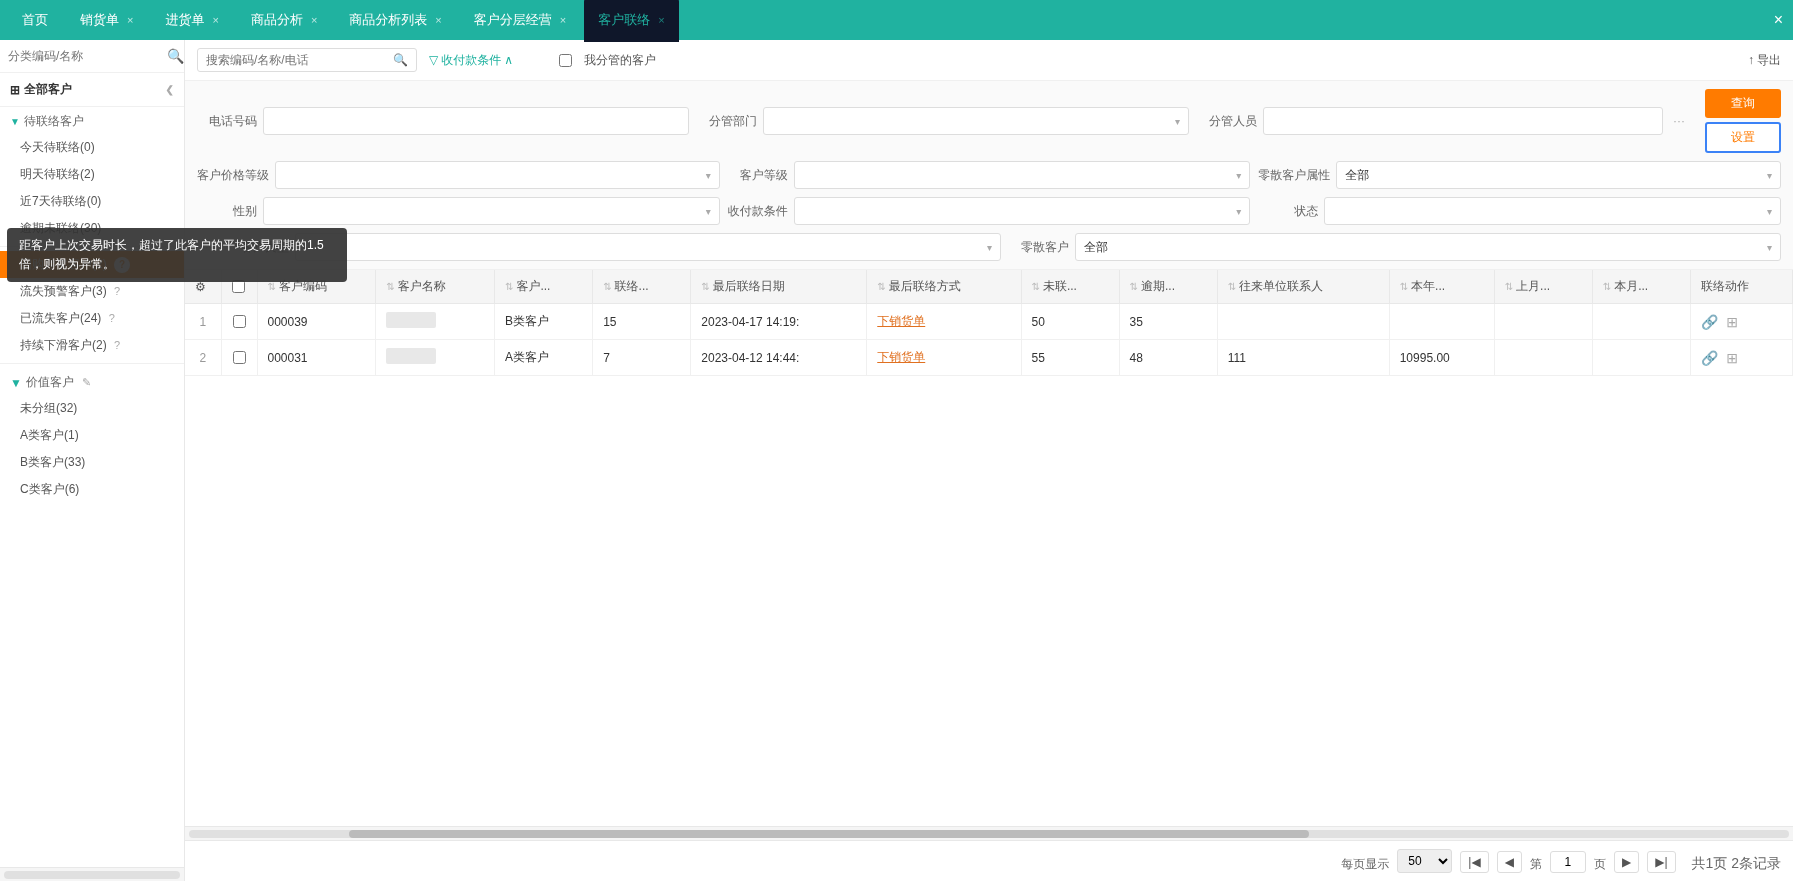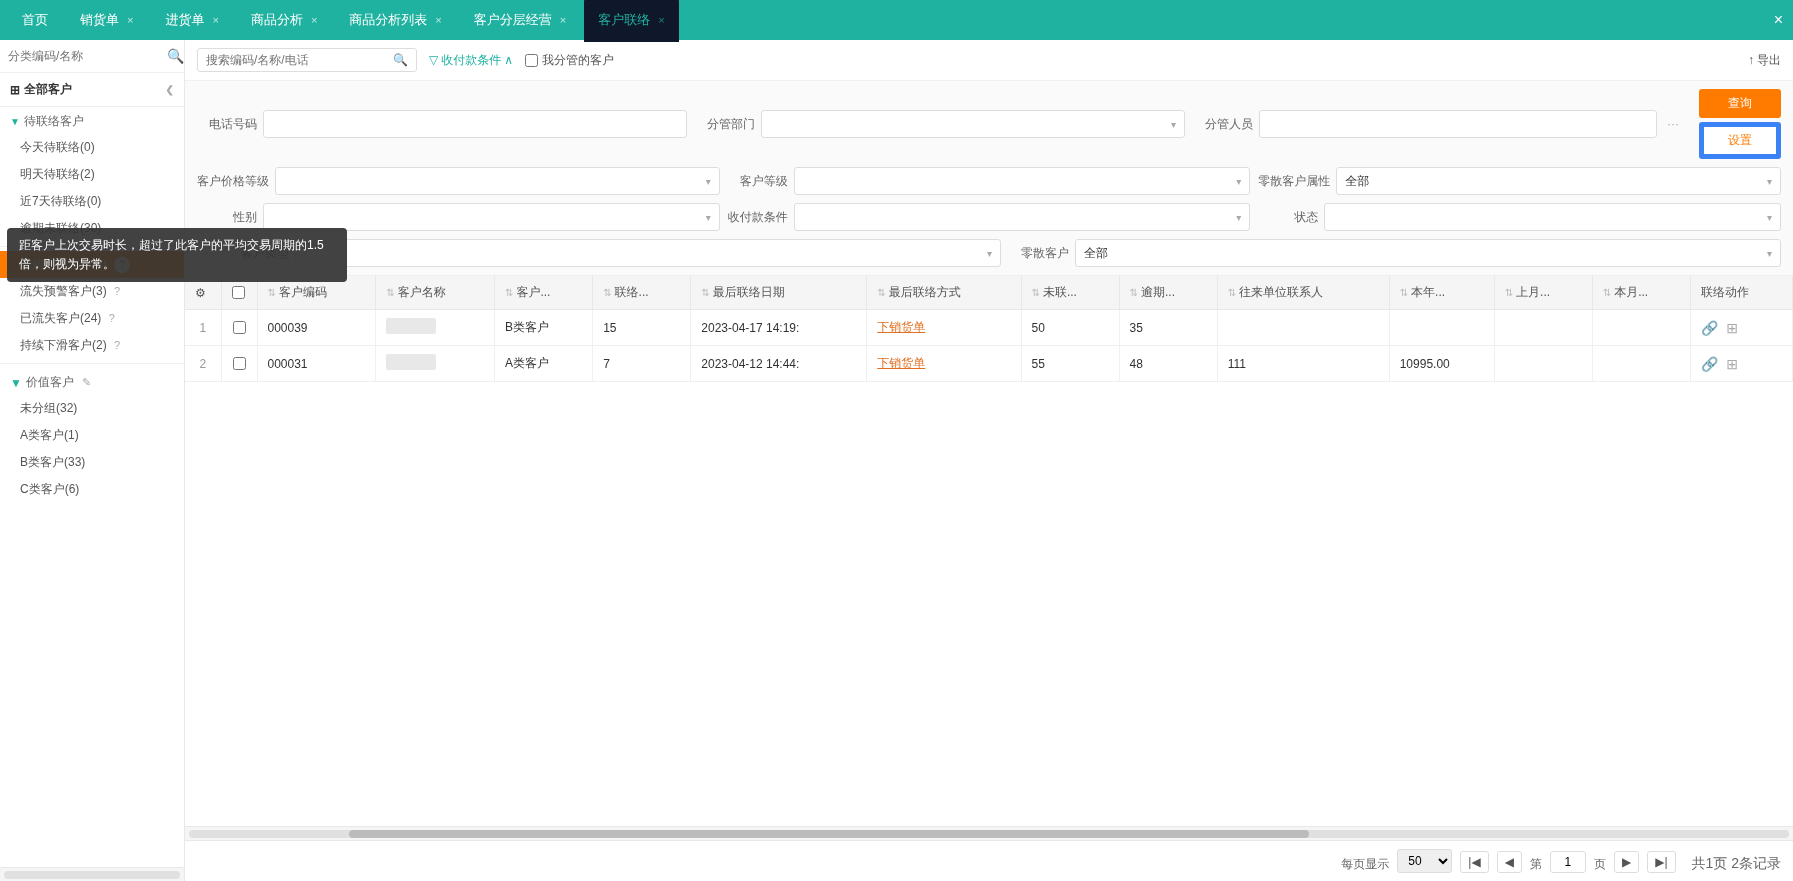--- a/index.html
+++ b/index.html
@@ -159,24 +159,25 @@
       display: flex;
       align-items: center;
       gap: 3px;
       color: #20b2a0;
       cursor: pointer;
       font-size: 12px;
     }
     .my-customers {
       display: flex;
       align-items: center;
-      gap: 4px;
+      gap: 12px;
       font-size: 12px;
       color: #555;
       cursor: pointer;
+      margin-left: 34px;
     }
     .export-btn {
       margin-left: auto;
       display: flex;
       align-items: center;
       gap: 3px;
       color: #555;
       cursor: pointer;
       font-size: 12px;
     }
@@ -239,21 +240,21 @@
       color: #fff;
       border: none;
       border-radius: 3px;
       padding: 6px 18px;
       font-size: 12px;
       cursor: pointer;
     }
     .btn-settings {
       background: #fff;
       color: #ff7b00;
-      border: 5px solid #3b82f6;
+      border: 2px solid #3b82f6;
       border-radius: 3px;
       padding: 5px 24px;
       font-size: 12px;
       cursor: pointer;
     }
     .btn-group {
       display: flex;
       flex-direction: column;
       gap: 4px;
       margin-left: 8px;

